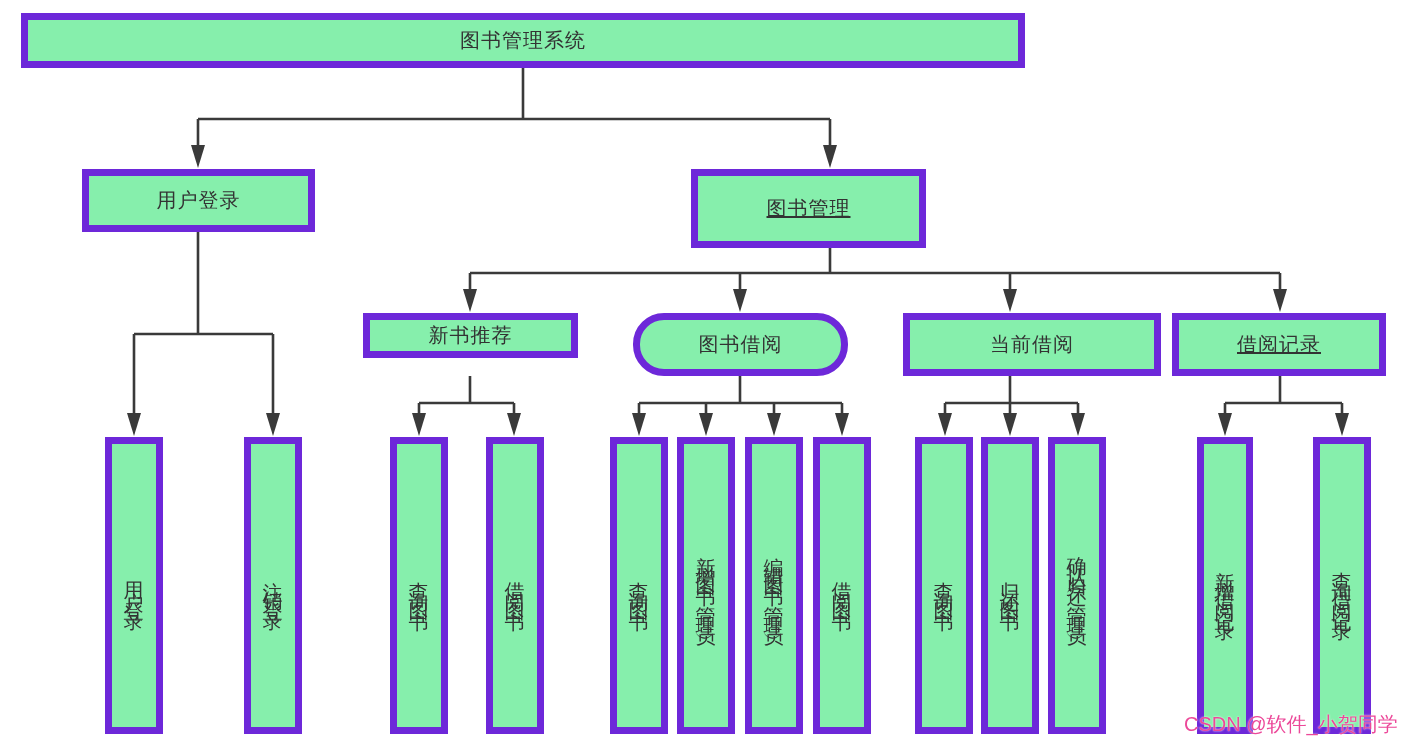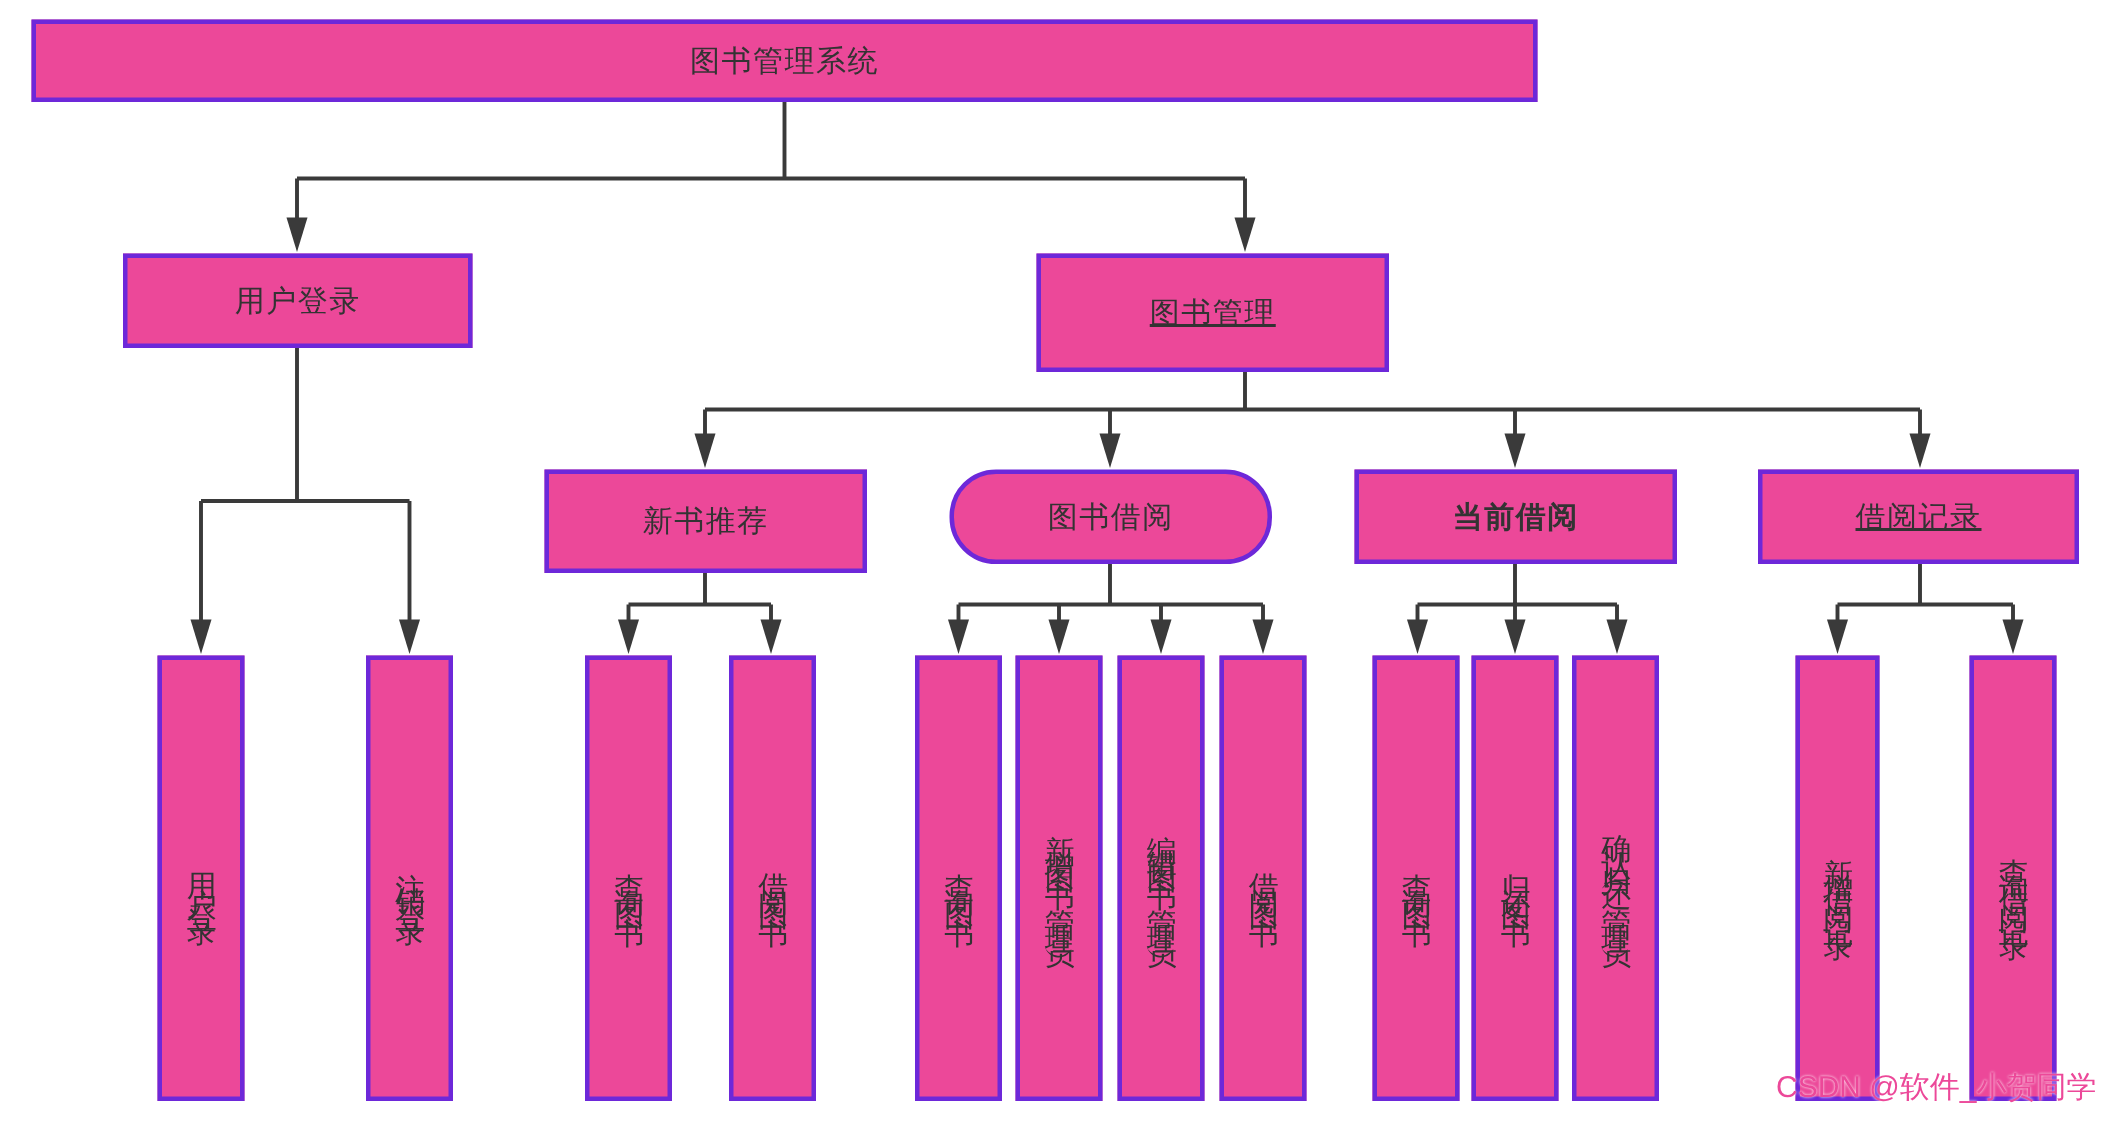--- a/index.html
+++ b/index.html
@@ -14,22 +14,22 @@
   }
   #wires {
     position: absolute;
     left: 0; top: 0;
     width: 1405px; height: 747px;
     z-index: 1;
   }
   .box {
     position: absolute;
     box-sizing: border-box;
-    border: 3px solid #6d28d9;
-    background: #ec4899;
+    border: 7px solid #6d28d9;
+    background: #86efac;
     display: flex;
     align-items: center;
     justify-content: center;
     z-index: 2;
   }
   .hbox span {
     font-size: 20px;
     color: #333333;
     letter-spacing: 1px;
     white-space: nowrap;
@@ -103,27 +103,27 @@
     <span>图书管理系统</span>
   </div>
 
   <div class="box hbox" style="left:82px; top:169px; width:233px; height:63px;">
     <span>用户登录</span>
   </div>
   <div class="box hbox" style="left:691px; top:169px; width:235px; height:79px;text-decoration:underline;">
     <span>图书管理</span>
   </div>
 
-  <div class="box hbox" style="left:363px; top:313px; width:215px; height:69px;">
+  <div class="box hbox" style="left:363px; top:313px; width:215px; height:45px;">
     <span>新书推荐</span>
   </div>
   <div class="box hbox" style="left:633px; top:313px; width:215px; height:63px;border-radius:31px;">
     <span>图书借阅</span>
   </div>
-  <div class="box hbox" style="left:903px; top:313px; width:215px; height:63px;font-weight:bold;">
+  <div class="box hbox" style="left:903px; top:313px; width:258px; height:63px;">
     <span>当前借阅</span>
   </div>
   <div class="box hbox" style="left:1172px; top:313px; width:214px; height:63px;text-decoration:underline;">
     <span>借阅记录</span>
   </div>
 
   <div class="box leaf" style="left:105px;">
     <span>用户登录</span>
   </div>
   <div class="box leaf" style="left:244px;">

